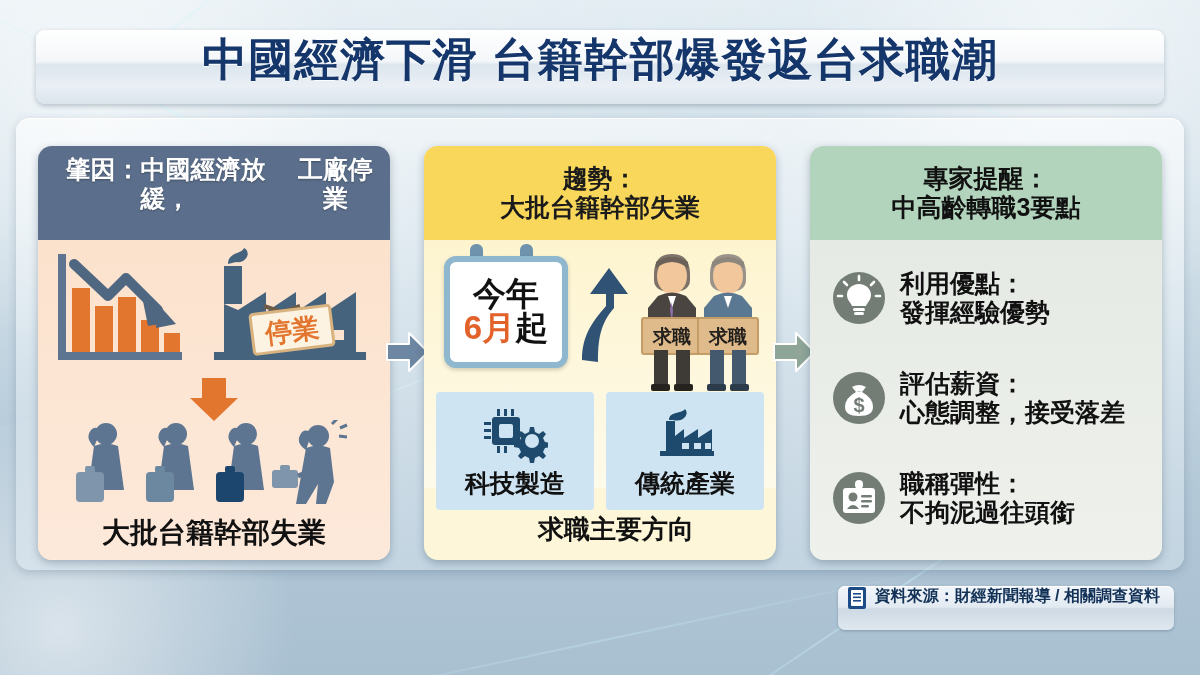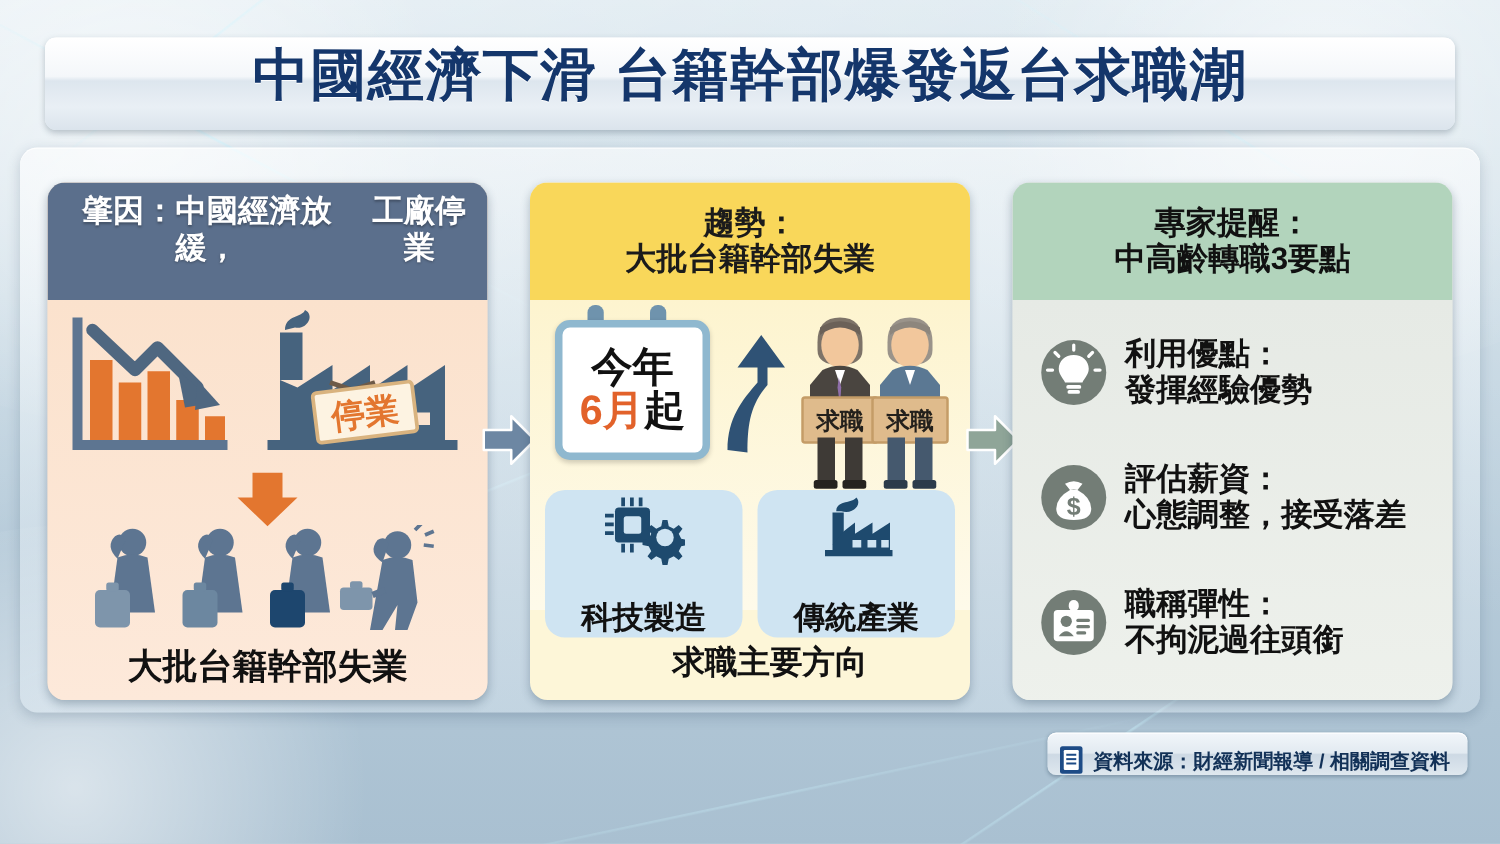--- a/index.html
+++ b/index.html
@@ -125,45 +125,45 @@
   .cal-ring.l { left:46px; }
   .cal-ring.r { left:96px; }
   .cal-l1 { font-size:33px; font-weight:bold; color:#111; line-height:1; }
   .cal-l2 { font-size:33px; font-weight:bold; color:#111; line-height:1.1; }
   .cal-l2 .hl { color:#e2622a; }
   .p2-uparrow { position:absolute; left:152px; top:22px; width:56px; height:100px; }
   .seekers { position:absolute; left:208px; top:4px; width:144px; height:146px; }
 
   .cards { position:absolute; left:12px; top:152px; width:328px; height:118px; display:flex; gap:12px; }
   .card {
-    flex:1; background:#cfe4f2; border-radius:16px;
-    display:flex; flex-direction:column; align-items:center; justify-content:space-between;
+    flex:1; background:#cfe4f2; border-radius:4px;
+    display:flex; flex-direction:column; align-items:center; justify-content:center;
     padding-top:4px;
   }
   .card-icon { width:66px; height:58px; }
   .card-label { font-size:25px; font-weight:bold; color:#111; margin-top:2px; }
   .p2-caption {
     position:absolute; left:16px; top:272px; width:352px; text-align:center;
     font-size:26px; font-weight:bold; color:#111;
   }
 
   
   .tip { display:flex; align-items:center; gap:14px; padding:7px 16px 7px 22px; height:100px; }
   .tip-icon { width:54px; height:54px; flex:0 0 54px; }
   .tip-text { line-height:1.16; }
   .tip-t1 { font-size:25px; font-weight:bold; color:#111; }
   .tip-t2 { font-size:25px; font-weight:bold; color:#111; }
 
   
   .source {
-    position:absolute; right:26px; top:586px; height:34px;
+    position:absolute; right:26px; top:586px; height:44px;
     border-radius:7px; padding:0 14px 0 9px;
     background:linear-gradient(180deg,#f2f6fa 0%,#e2eaf1 48%,#cdd9e4 52%,#dfe8ef 100%);
     box-shadow:0 1px 3px rgba(30,55,80,.30), inset 0 1px 0 rgba(255,255,255,.9);
-    display:flex; align-items:flex-end; gap:8px;
+    display:flex; align-items:flex-start; gap:8px;
   }
   .source-icon { width:20px; height:24px; flex:0 0 20px; }
   .source-text { font-size:16px; font-weight:bold; color:#123157; white-space:nowrap; }
 </style>
 </head>
 <body>
 
 <div class="bg">
   <div class="glow g1"></div>
   <div class="glow g2"></div>

